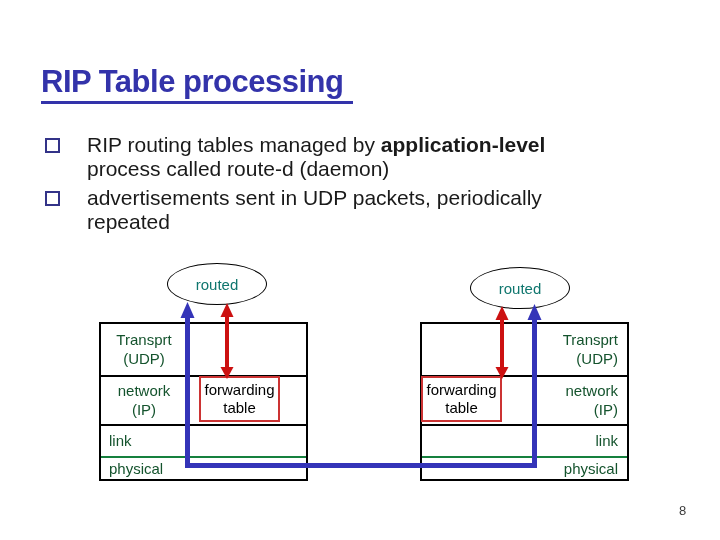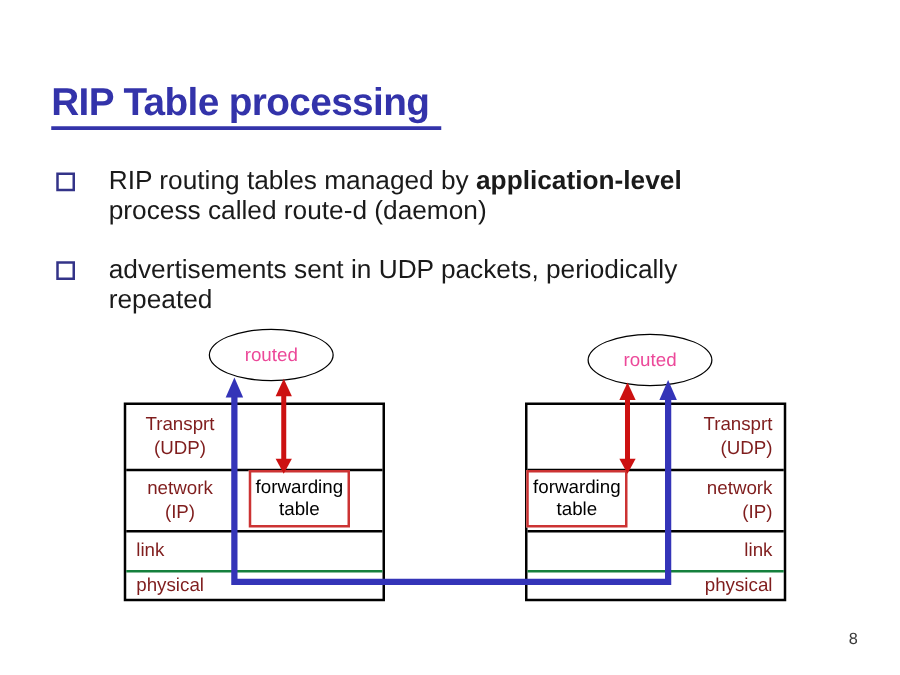--- a/index.html
+++ b/index.html
@@ -17,42 +17,42 @@
   .bullet{position:absolute;left:45px;width:560px;}
   .bullet .sq{
     position:absolute;left:0;top:5px;width:11px;height:11px;
     border:2px solid #333388;background:#fff;
   }
   .bullet .btxt{
     display:block;margin-left:42px;font-size:21px;line-height:24px;color:#1a1a1a;
   }
   .bullet .btxt b{font-weight:700;}
   #bullet-1{top:133px;}
-  #bullet-2{top:204px;}
+  #bullet-2{top:186px;}
   
   .oval{
     position:absolute;width:100px;height:42px;border:1.5px solid #000;
     border-radius:50%;display:flex;align-items:center;justify-content:center;
-    font-size:15px;color:#ec4899;background:#fff;box-sizing:border-box;
+    font-size:15px;color:#0f766e;background:#fff;box-sizing:border-box;
   }
   #oval-left{left:167px;top:263px;}
   #oval-right{left:470px;top:267px;}
   
   .stack{
     position:absolute;top:322px;width:209px;height:159px;border:2px solid #000;
     box-sizing:border-box;background:#fff;
   }
   #stack-left{left:99px;}
   #stack-right{left:420px;}
   .row{box-sizing:border-box;width:100%;position:relative;}
   .row.r1{height:53px;border-bottom:2px solid #000;}
   .row.r2{height:49px;border-bottom:2px solid #000;}
   .row.r3{height:32px;border-bottom:2px solid #15803d;}
   .row.r4{height:16px;}
-  .lbl{font-size:15px;line-height:19px;color:#7f1d1d;}
+  .lbl{font-size:15px;line-height:19px;color:#14532d;}
   #stack-left .r1 .lbl,#stack-left .r2 .lbl{width:86px;text-align:center;padding-top:6px;}
   #stack-left .r2 .lbl{padding-top:4px;}
   #stack-left .r3 .lbl{padding-left:8px;padding-top:5px;}
   #stack-left .r4 .lbl{padding-left:8px;padding-top:1px;}
   #stack-right .lbl{text-align:right;padding-right:9px;}
   #stack-right .r1 .lbl{padding-top:6px;}
   #stack-right .r2 .lbl{padding-top:4px;}
   #stack-right .r3 .lbl{padding-top:5px;}
   #stack-right .r4 .lbl{padding-top:1px;}
   

